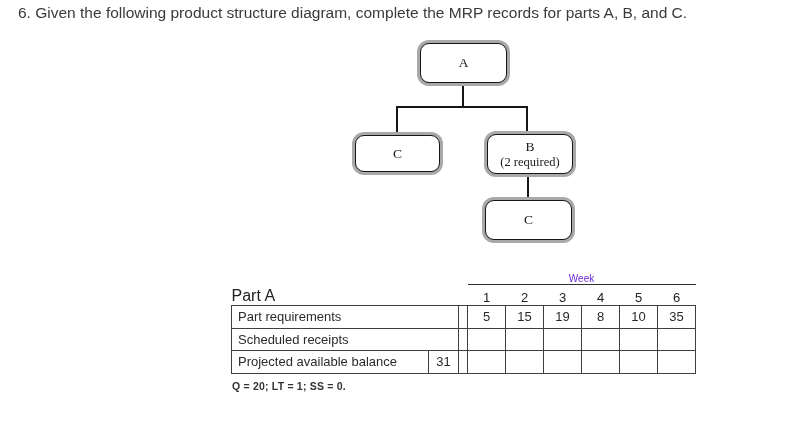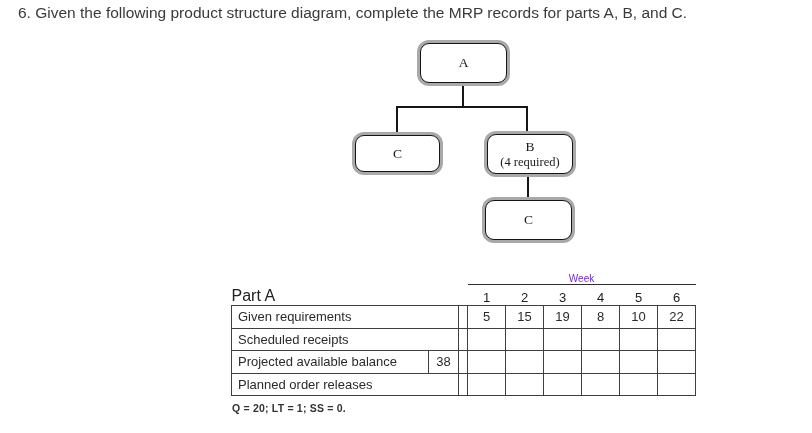--- a/index.html
+++ b/index.html
@@ -80,21 +80,21 @@
     <div class="cline l-b-to-c"></div>
 
     <div class="node node-a">
       <span>A</span>
     </div>
     <div class="node node-c1">
       <span>C</span>
     </div>
     <div class="node node-b">
       <span>B</span>
-      <span class="sub">(4 required)</span>
+      <span class="sub">(2 required)</span>
     </div>
     <div class="node node-c2">
       <span>C</span>
     </div>
   </section>
 
   <section class="table-area">
     <table class="mrp">
       <colgroup>
         <col style="width:197px">
@@ -119,52 +119,42 @@
           <th class="wknum">1</th>
           <th class="wknum">2</th>
           <th class="wknum">3</th>
           <th class="wknum">4</th>
           <th class="wknum">5</th>
           <th class="wknum">6</th>
         </tr>
       </thead>
       <tbody class="grid">
         <tr>
-          <td class="lbl" colspan="2">Given requirements</td>
+          <td class="lbl" colspan="2">Part requirements</td>
           <td class="gap"></td>
           <td class="wk">5</td>
           <td class="wk">15</td>
           <td class="wk">19</td>
           <td class="wk">8</td>
           <td class="wk">10</td>
-          <td class="wk">22</td>
+          <td class="wk">35</td>
         </tr>
         <tr>
           <td class="lbl" colspan="2">Scheduled receipts</td>
           <td class="gap"></td>
           <td class="wk"></td>
           <td class="wk"></td>
           <td class="wk"></td>
           <td class="wk"></td>
           <td class="wk"></td>
           <td class="wk"></td>
         </tr>
         <tr>
           <td class="lbl">Projected available balance</td>
-          <td class="bal">38</td>
-          <td class="gap"></td>
-          <td class="wk"></td>
-          <td class="wk"></td>
-          <td class="wk"></td>
-          <td class="wk"></td>
-          <td class="wk"></td>
-          <td class="wk"></td>
-        </tr>
-        <tr>
-          <td class="lbl" colspan="2">Planned order releases</td>
+          <td class="bal">31</td>
           <td class="gap"></td>
           <td class="wk"></td>
           <td class="wk"></td>
           <td class="wk"></td>
           <td class="wk"></td>
           <td class="wk"></td>
           <td class="wk"></td>
         </tr>
       </tbody>
     </table>

